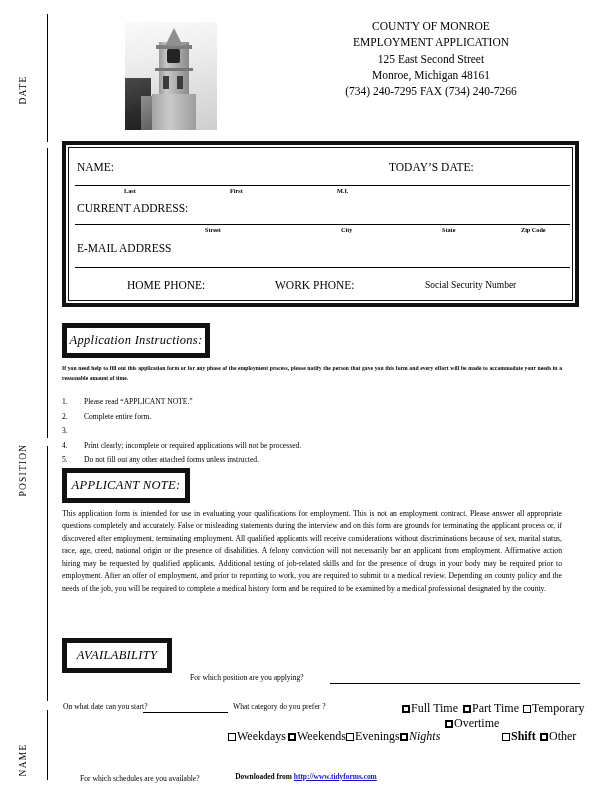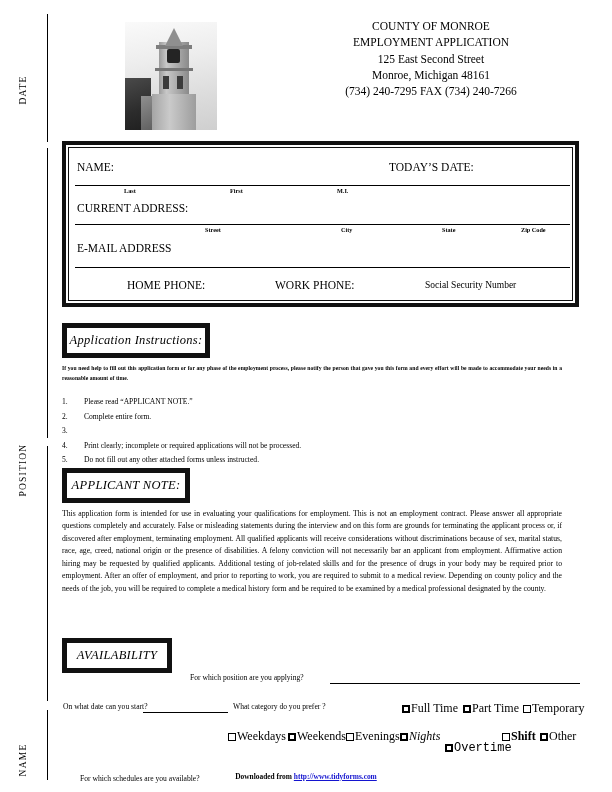--- a/index.html
+++ b/index.html
@@ -313,21 +313,21 @@
 </span>
 <span class="avail-row cb-group" style="left:288px; top:729px;">
   <span class="cbx thick"></span><span class="cb-label">Weekends</span>
 </span>
 <span class="avail-row cb-group" style="left:346px; top:729px;">
   <span class="cbx thin"></span><span class="cb-label">Evenings</span>
 </span>
 <span class="avail-row cb-group" style="left:400px; top:729px;font-style:italic;">
   <span class="cbx thick"></span><span class="cb-label">Nights</span>
 </span>
-<span class="avail-row cb-group" style="left:445px; top:741px;font-family:Liberation Mono, monospace;">
+<span class="avail-row cb-group" style="left:445px; top:716px;">
   <span class="cbx thick"></span><span class="cb-label">Overtime</span>
 </span>
 <span class="avail-row cb-group" style="left:502px; top:729px;font-weight:bold;">
   <span class="cbx thin"></span><span class="cb-label">Shift</span>
 </span>
 <span class="avail-row cb-group" style="left:540px; top:729px;">
   <span class="cbx thick"></span><span class="cb-label">Other</span>
 </span>
 
 <div id="footer">

